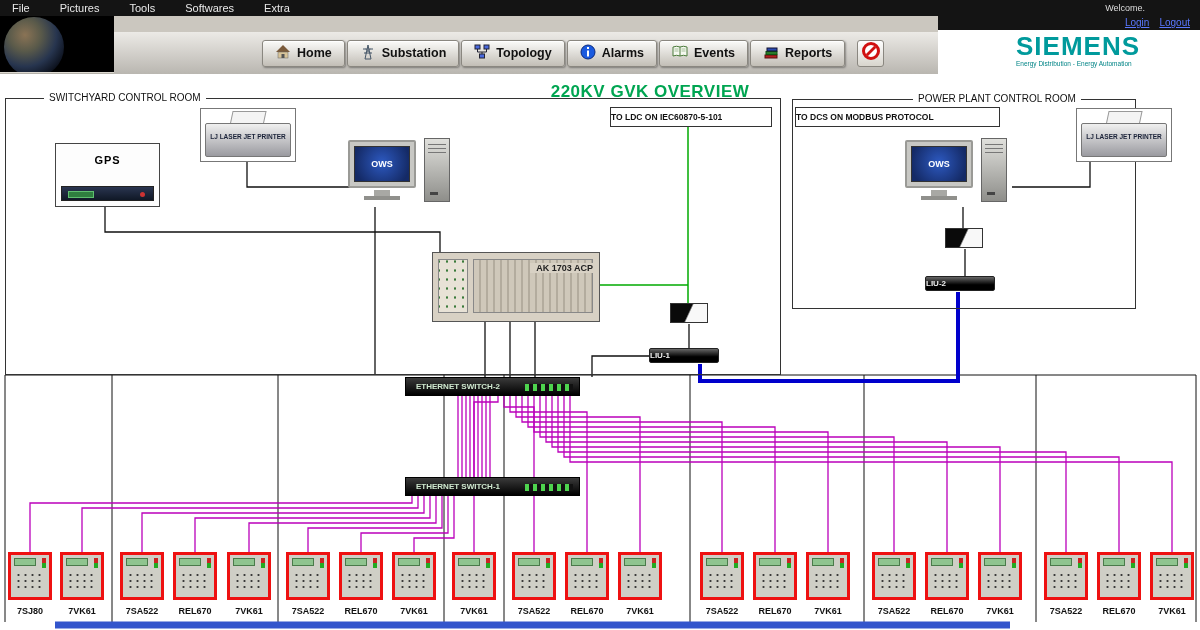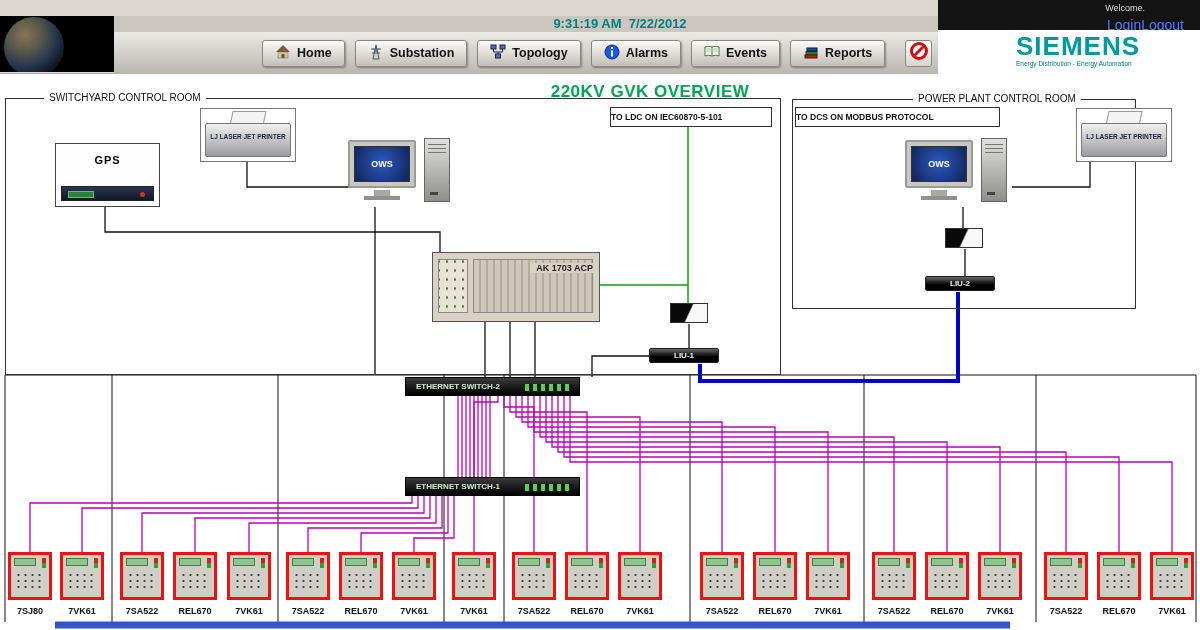--- a/index.html
+++ b/index.html
@@ -14,31 +14,31 @@
     display:flex;gap:30px;padding-left:12px;align-items:center}
   .menubar span{color:#e8e8e8;font-size:11px;cursor:default}
   .earth-box{position:absolute;left:0;top:16px;width:114px;height:56px;background:#000;overflow:hidden}
   .earth{position:absolute;left:4px;top:1px;width:60px;height:60px;border-radius:50%;
     background:radial-gradient(circle at 35% 30%,#8a7355 0%,#5a5a4a 28%,#27354f 55%,#0a0e18 80%)}
   .time-strip{position:absolute;left:114px;top:16px;width:824px;height:16px;background:#cbc7bf}
   .timestamp{position:absolute;left:500px;top:16px;width:240px;text-align:center;
     font-size:13px;font-weight:bold;color:#00807f;white-space:pre}
   .button-row{position:absolute;left:114px;top:32px;width:824px;height:42px;
     background:linear-gradient(#eceae6,#b9b6b0);display:flex;align-items:center;
-    padding-left:148px;gap:10px}
+    padding-left:148px;gap:2px}
   .nav-btn{height:27px;display:flex;align-items:center;gap:6px;padding:0 12px;
     background:linear-gradient(#fbfbf9,#c2beb6);border:1px solid #8a8780;border-radius:3px;
     box-shadow:inset 0 1px 0 #fff,1px 1px 2px rgba(0,0,0,.35);
     font-size:12.5px;font-weight:bold;color:#111;cursor:pointer;white-space:nowrap}
   .block-btn{width:27px;height:27px;margin-left:10px;display:flex;align-items:center;
     justify-content:center;background:linear-gradient(#fff,#d8d5cd);border:1px solid #8a8780;
     border-radius:3px;cursor:pointer}
   .top-right{position:absolute;right:0;top:0;width:262px;height:38px;background:#141414}
   .welcome{position:absolute;right:55px;top:3px;font-size:9px;color:#ddd}
-  .auth{position:absolute;right:16px;top:17px;font-size:14px;color:#5a78ff;display:flex;}
+  .auth{position:absolute;right:10px;top:17px;font-size:10px;color:#5a78ff;display:flex;gap:10px}
   .auth span{cursor:pointer;text-decoration:underline}
   .brand-area{position:absolute;right:0;top:30px;width:262px;height:44px;background:#fff;
     padding-left:78px;padding-top:3px}
   .brand{font-size:26px;font-weight:bold;color:#009a9c;letter-spacing:1px;line-height:26px}
   .brand-sub{font-size:6.5px;color:#008486;margin-top:1px;white-space:nowrap}
 
   
   .page-title{position:absolute;left:460px;top:82px;width:380px;text-align:center;
     font-size:17px;font-weight:bold;color:#00a551;letter-spacing:.5px;z-index:4}
   .room{position:absolute;border:1px solid #333;z-index:2}
@@ -83,21 +83,21 @@
     background:repeating-linear-gradient(90deg,#cfc8ba 0 5px,#b3ac9e 5px 7px)}
   .rtu-panel{position:absolute;left:5px;top:6px;width:30px;bottom:8px;background:#e8e2d6;border:1px solid #888;
     background-image:radial-gradient(circle,#3a7a3a 1px,transparent 1.3px);background-size:8px 9px;background-position:4px 6px}
   .rtu-label{position:absolute;top:10px;left:0;right:0;text-align:right;font-size:9px;
     font-weight:bold;color:#222}
   .rtu-label span{background:#d8d1c4;padding:0 6px}
 
   .conv{width:38px;height:20px;border:1px solid #333;
     background:linear-gradient(115deg,#0a0a0a 48%,#f8f8f8 52%)}
   .liu{width:70px;height:15px;background:linear-gradient(#666,#000 60%);border:1px solid #222;
-    border-radius:2px;color:#eee;font-size:8px;font-weight:bold;text-align:center;line-height:14px}
+    border-radius:2px;color:#eee;font-size:8px;font-weight:bold;line-height:14px}
   .eswitch{width:175px;height:19px;background:linear-gradient(#3a3a3a,#000);border:1px solid #000;
     color:#cfe8cf;font-size:8px;font-weight:bold;line-height:18px;padding-left:10px}
   .eswitch::after{content:'';position:absolute;right:6px;top:6px;width:48px;height:7px;
     background:repeating-linear-gradient(90deg,#4ed44e 0 4px,#111 4px 8px)}
 
   .relay-row{position:absolute;left:0;top:0;width:1200px;height:630px;z-index:3}
   .relay{position:absolute;top:552px;width:44px}
   .relay-box{width:44px;height:48px;border:3px solid #e11;background:#cfcfc6;position:relative}
   .relay-lcd{position:absolute;top:3px;left:3px;width:22px;height:8px;background:#8fc48f;border:1px solid #4a7a4a}
   .relay-led{position:absolute;top:3px;right:3px;width:4px;height:10px;
@@ -397,23 +397,29 @@
       <div class="relay-led"></div>
       <div class="relay-keys"></div>
     </div>
     <div class="relay-label">7VK61</div>
   </div>
   </div>
 
 <div class="page-title">220KV GVK OVERVIEW</div>
 
 <div class="header">
+  <div class="menubar">
+    <span>File</span>
+    <span>Pictures</span>
+    <span>Tools</span>
+    <span>Softwares</span>
+    <span>Extra</span>
+  </div>
 
   <div class="time-strip"></div>
-  <div class="timestamp">9:31:19 AM  7/22/2012</div>
 
   <div class="button-row">
     <div class="nav-btn">
       <span><svg width="16" height="16" viewBox="0 0 16 16">
             <polygon points="8,1 15,8 1,8" fill="#7a5a3a"></polygon>
             <rect x="3" y="8" width="10" height="6" fill="#d8c49a" stroke="#666" stroke-width="0.5"></rect>
             <rect x="6.5" y="10" width="3" height="4" fill="#555"></rect>
           </svg></span>
       <span>Home</span>
     </div>

